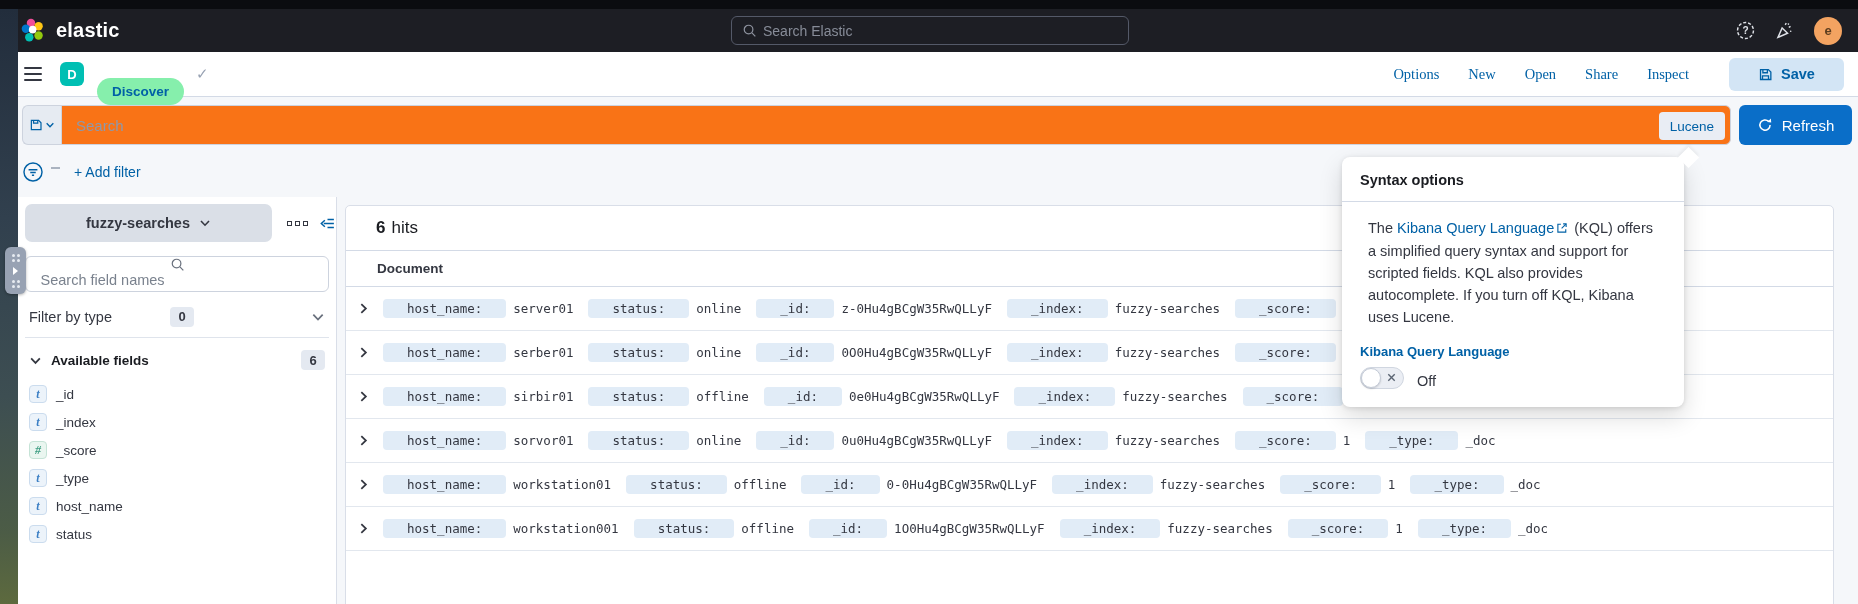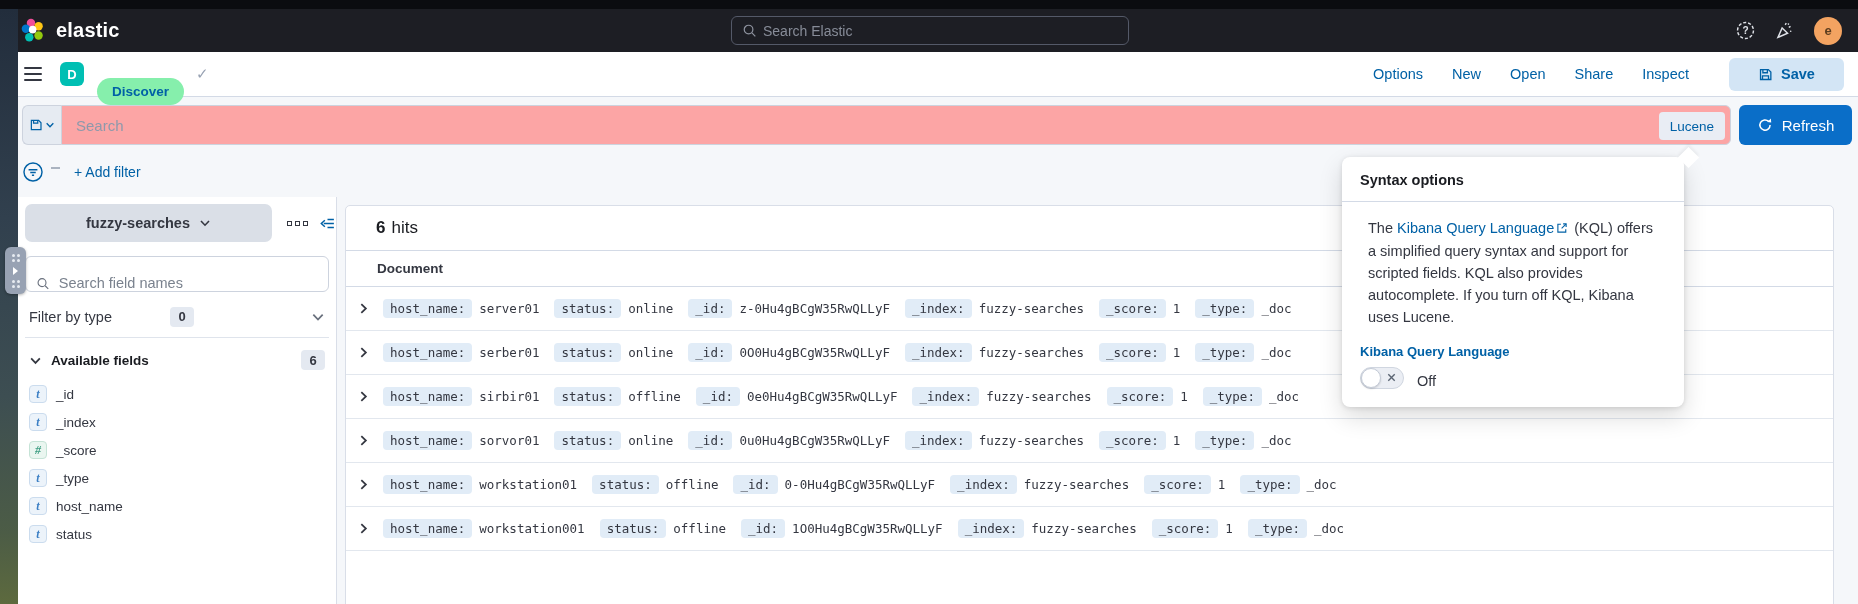--- a/index.html
+++ b/index.html
@@ -62,37 +62,37 @@
   .app-badge {
     margin-left:18px; width:24px; height:24px; border-radius:6px; background:#00bfb3;
     color:#fff; font-weight:700; font-size:13px; display:flex; align-items:center; justify-content:center;
   }
   .breadcrumb-pill {
     margin-left:13px; height:27px; padding:0 15px; border-radius:14px; background:#86efac;
     color:#0061a6; font-size:13.5px; font-weight:600; display:flex; align-items:center; cursor:pointer;margin-top:34px;
   }
   .bc-check { margin-left:12px; color:#98a2b3; font-size:15px; }
   .nav-right { margin-left:auto; display:flex; align-items:center; margin-right:8px; }
-  .nav-links { display:flex; align-items:center; gap:29px; margin-right:40px; }
+  .nav-links { display:flex; align-items:center; gap:29px; margin-right:12px;font-family:Liberation Serif, serif; }
   .nav-links a { color:#0061a6; font-size:14.5px; text-decoration:none; cursor:pointer; }
   .save-btn {
     width:115px; height:33px; border-radius:6px; background:#d3e5f5; border:0; cursor:pointer;
     color:#0061a6; font-size:14.5px; font-weight:600; font-family:inherit;
-    display:flex; align-items:center; justify-content:center; gap:8px; margin-right:6px;
+    display:flex; align-items:center; justify-content:center; gap:8px; margin-right:6px;margin-left:28px;
   }
 
   
   .querybar { position:absolute; top:105px; left:22px; right:6px; height:40px; display:flex; z-index:20; }
   .saved-q {
     width:39px; height:40px; background:#e6ebf2; border:1px solid #cdd3de; border-right:0;
     border-radius:6px 0 0 6px; display:flex; align-items:center; justify-content:center; gap:2px;
     color:#0061a6; cursor:pointer; flex:0 0 auto;
   }
   .q-input {
-    flex:1; position:relative; background:#fca5a5; border:1px solid #cdd3de; border-radius:0 6px 6px 0;
+    flex:1; position:relative; background:#f97316; border:1px solid #cdd3de; border-radius:0 6px 6px 0;
     display:flex; align-items:center;
   }
   .q-input input {
     border:0; outline:none; width:100%; font-size:15px; padding:0 80px 0 14px;
     font-family:inherit; color:#343741; background:transparent;
   }
   .q-input input::placeholder { color:#8e99ab; }
   .lucene-btn {
     position:absolute; right:5px; top:6px; height:28px; padding:4px 11px; border:0; border-radius:4px;
     background:#e9edf4; color:#0061a6; font-size:13.5px; font-family:inherit; cursor:pointer;
@@ -118,21 +118,21 @@
   .index-pill {
     width:256px; height:38px; border-radius:7px; background:#dadfe7; cursor:pointer;
     display:flex; align-items:center; justify-content:center; gap:9px;
     font-size:14.5px; font-weight:700; color:#343741;
   }
   .sq-icon { display:flex; gap:3px; margin-left:15px; cursor:pointer; }
   .sq-icon i { width:5px; height:5px; border:1.5px solid #343741; }
   .collapse-icon { margin-left:11px; color:#0061a6; display:flex; cursor:pointer; }
   .field-search {
     margin:14px 7px 0 7px; height:36px; border:1px solid #cdd3de; border-radius:6px;
-    display:flex; align-items:flex-end; padding:0 10px; color:#69707d; background:#fff;
+    display:flex; align-items:center; padding:0 10px; color:#69707d; background:#fff;flex-direction:column;
   }
   .field-search input {
     border:0; outline:none; width:100%; margin-left:9px; font-size:14.5px; font-family:inherit; color:#343741;
   }
   .field-search input::placeholder { color:#7a828e; }
   .type-filter {
     margin:4px 7px 0 7px; height:42px; display:flex; align-items:center;
     border-bottom:1px solid #dfe4ec; padding:0 4px; cursor:pointer;gap:48px;
   }
   .type-filter .lbl { font-size:14.5px; color:#343741; }
@@ -162,21 +162,21 @@
     background:#fff; border:1px solid #d9dee8; border-radius:5px; z-index:5;
   }
   .hits-row { height:45px; display:flex; align-items:center; padding-left:30px; border-bottom:1px solid #d3dae6; font-size:17px; color:#1a1c21; }
   .hits-row b { margin-right:6px; }
   .doc-hdr { height:36px; display:flex; align-items:center; padding-left:31px; border-bottom:1px solid #d3dae6; font-size:13.5px; font-weight:700; color:#343741; }
   .doc-row { height:44px; display:flex; align-items:center; border-bottom:1px solid #e2e7ee; }
   .expand { margin-left:11px; color:#343741; display:flex; cursor:pointer; flex:0 0 auto; }
   .pairs { margin-left:13px; display:flex; align-items:center; white-space:nowrap; overflow:hidden; }
   .pair { display:flex; align-items:center; margin-right:15px; }
   .pair .k {
-    background:#e1ecf7; border-radius:4px; padding:2px 7px; margin-right:7px;
+    background:#e1ecf7; border-radius:4px; padding:2px 24px; margin-right:7px;
     font-family:"DejaVu Sans Mono",monospace; font-size:12.5px; color:#343741;
   }
   .pair .v { font-family:"DejaVu Sans Mono",monospace; font-size:12.5px; color:#343741; }
 
   
   .popup {
     position:absolute; left:1342px; top:157px; width:342px; background:#fff; border-radius:8px; z-index:70;
     box-shadow:0 1px 5px rgba(0,0,0,.12), 0 10px 24px rgba(0,0,0,.14);
   }
   .popup::before {

